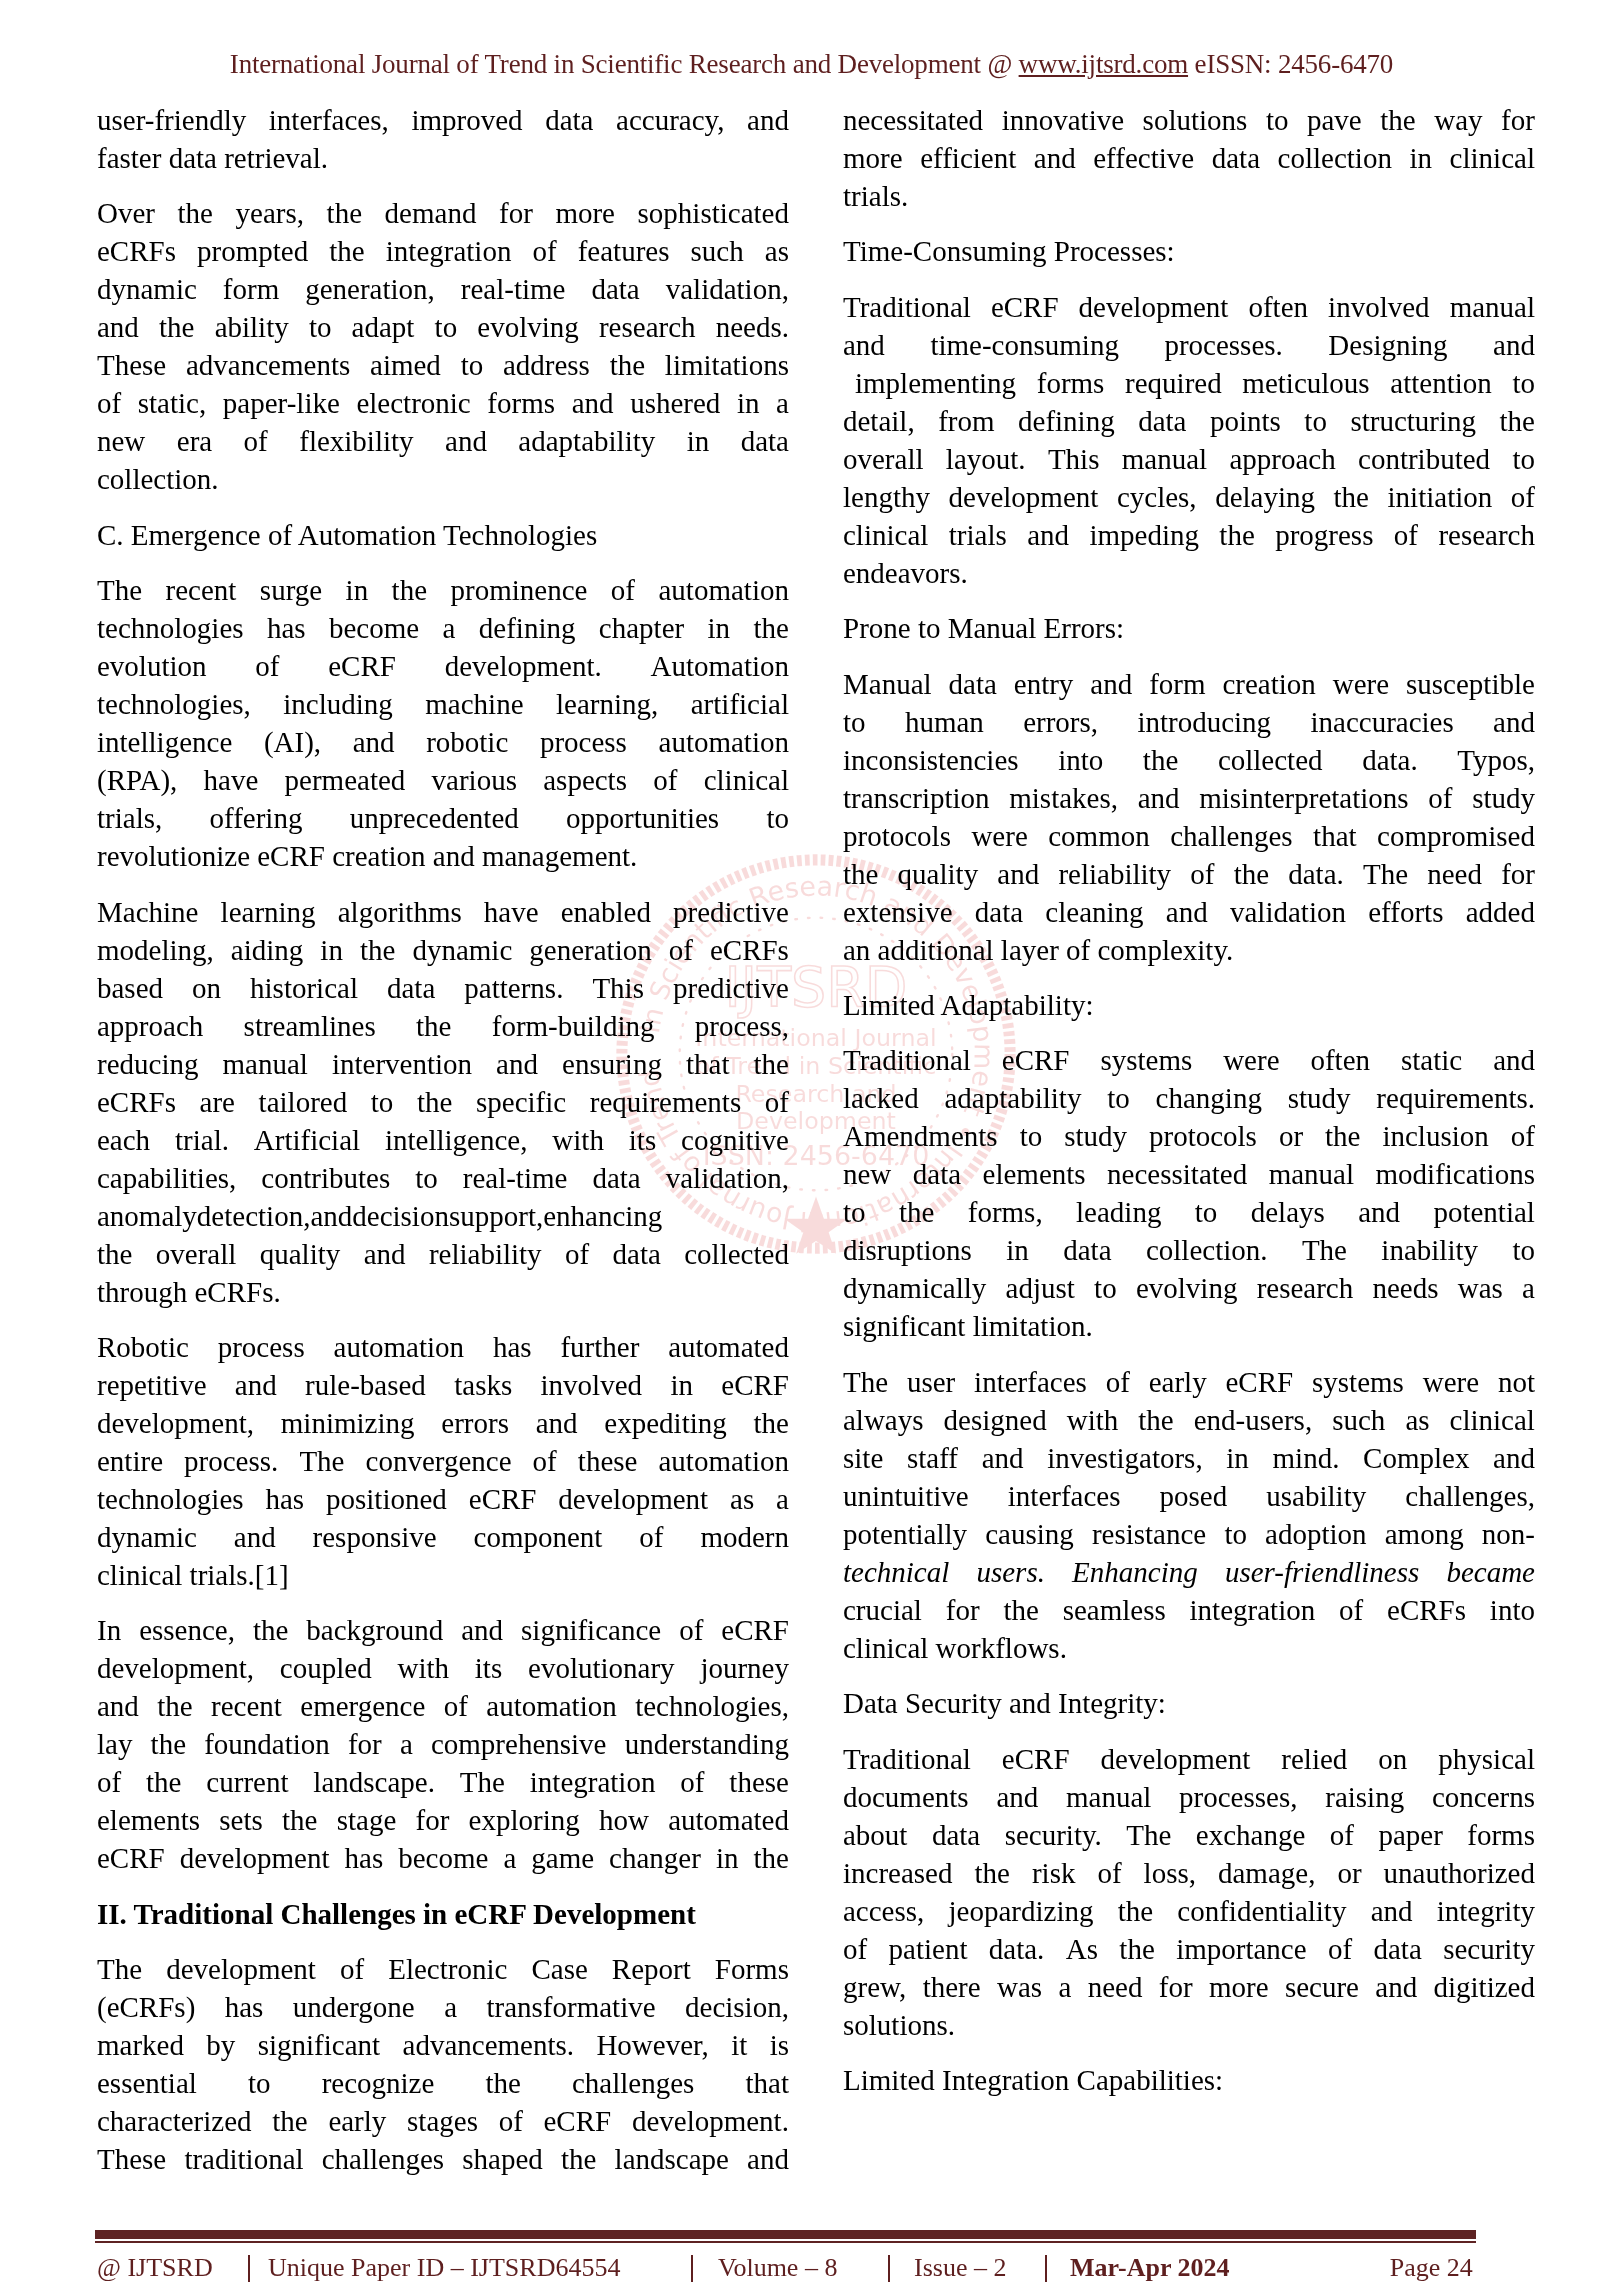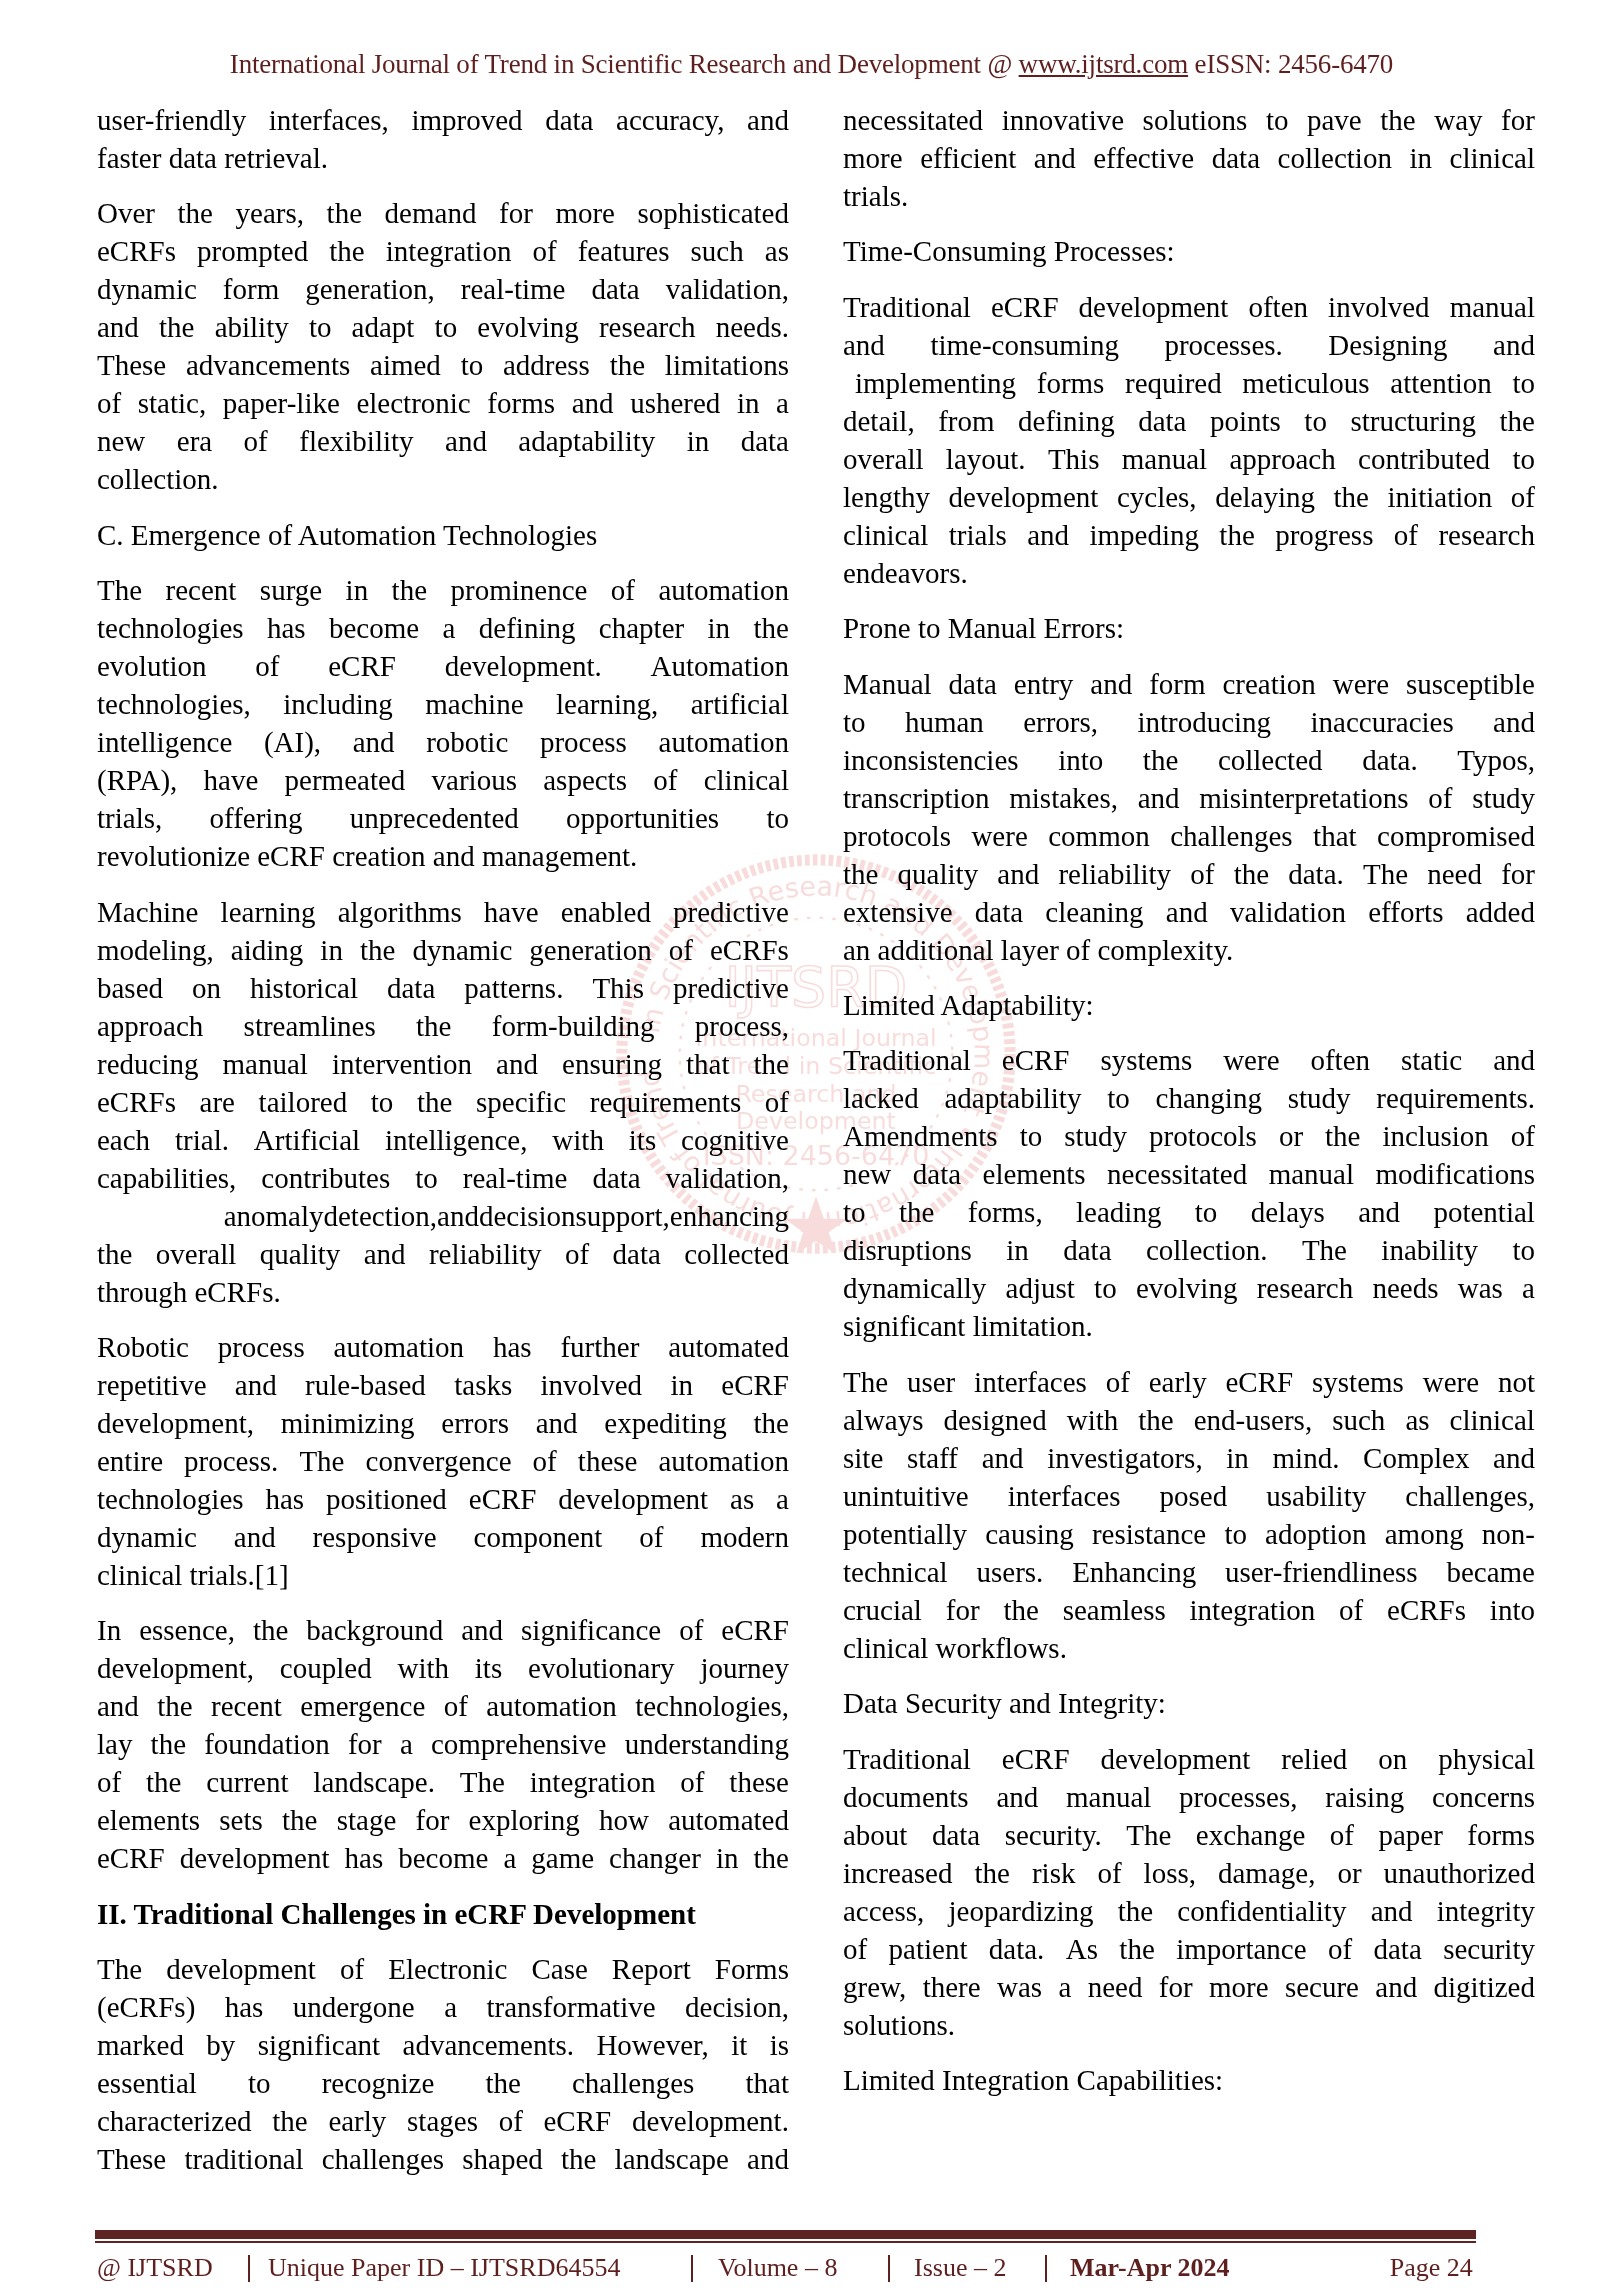--- a/index.html
+++ b/index.html
@@ -262,21 +262,21 @@
         <span>cognitive</span>
       </span>
       <span class="line" style="display: flex; justify-content: space-between;">
         <span>capabilities,</span>
         <span>contributes</span>
         <span>to</span>
         <span>real-time</span>
         <span>data</span>
         <span>validation,</span>
       </span>
-      <span class="line" style="display: flex; justify-content: flex-end;">
+      <span class="line" style="display: flex; justify-content: flex-start;">
         <span>anomaly</span>
         <span>detection,</span>
         <span>and</span>
         <span>decision</span>
         <span>support,</span>
         <span>enhancing</span>
       </span>
       <span class="line" style="display: flex; justify-content: space-between;">
         <span>the</span>
         <span>overall</span>
@@ -742,21 +742,21 @@
       </span>
       <span class="line" style="display: flex; justify-content: space-between;">
         <span>potentially</span>
         <span>causing</span>
         <span>resistance</span>
         <span>to</span>
         <span>adoption</span>
         <span>among</span>
         <span>non-</span>
       </span>
-      <span class="line" style="display: flex; justify-content: space-between;">
+      <span class="line" style="display: flex; justify-content: space-between; font-style: italic;">
         <span>technical</span>
         <span>users.</span>
         <span>Enhancing</span>
         <span>user-friendliness</span>
         <span>became</span>
       </span>
       <span class="line" style="display: flex; justify-content: space-between;">
         <span>crucial</span>
         <span>for</span>
         <span>the</span>

